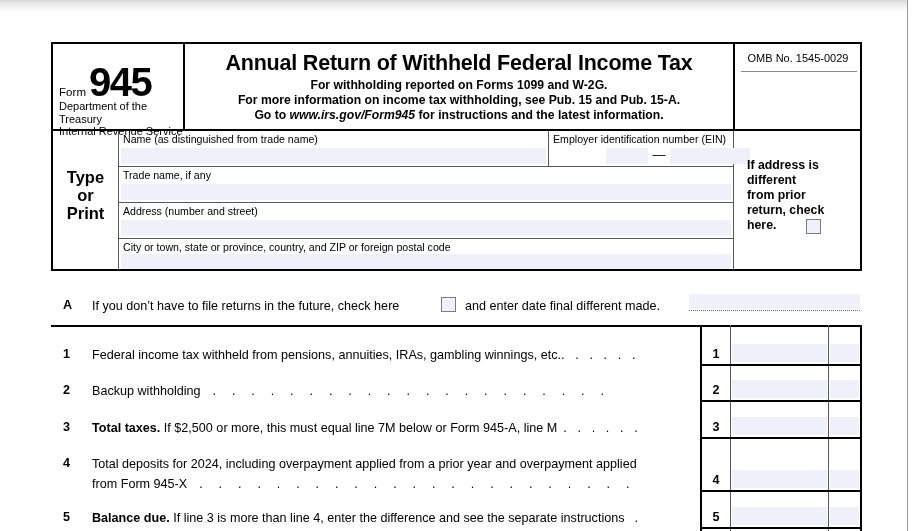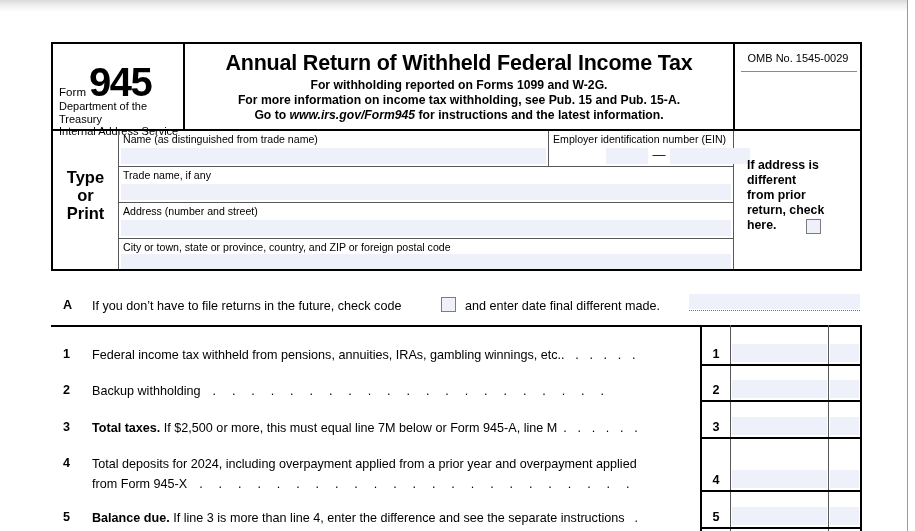--- a/index.html
+++ b/index.html
@@ -207,21 +207,21 @@
     <div class="blk rule-heavy" style="left:0; top:0; width:2px; height:87px;"></div>
 
     <div class="blk rule-heavy" style="left:809px; top:0; width:2px; height:87px;"></div>
 
     <div class="blk" style="left:8px; top:20px; width:120px; height:36px;">
       <span class="lbl-form" style="position:absolute; left:0; top:18px;margin-top:6px;">Form</span>
       <span class="num-945" style="position:absolute; left:30px; top:0;">945</span>
     </div>
     <div class="blk dept" style="left:8px; top:58px; width:124px;">
       <div>Department of the Treasury</div>
-      <div>Internal Address Service</div>
+      <div>Internal Revenue Service</div>
     </div>
 
     <div class="blk title-main" style="left:136px; top:11px; width:544px;">Annual Return of Withheld Federal Income Tax</div>
     <div class="blk title-sub" style="left:136px; top:36px; width:544px;">
       <div>For withholding reported on Forms 1099 and W-2G.</div>
       <div>For more information on income tax withholding, see Pub. 15 and Pub. 15-A.</div>
       <div>
         <span>Go to </span><i>www.irs.gov/Form945</i><span> for instructions and the latest information.</span>
       </div>
     </div>
@@ -268,21 +268,21 @@
     <div class="blk addrnote" style="left:696px; top:116px; width:112px;">
       <div>If address is</div>
       <div>different</div>
       <div>from prior</div>
       <div>return, check</div>
       <div>here.</div>
     </div>
     <input type="checkbox" class="blk cbox" style="left: 755px; top: 177px; width: 15px; height: 15px;">
 
     <div class="blk lineno" style="left:12px; top:256px;">A</div>
-    <div class="blk linetxt" style="left:41px; top:256px;">If you don’t have to file returns in the future, check code</div>
+    <div class="blk linetxt" style="left:41px; top:256px;">If you don’t have to file returns in the future, check here</div>
     <input type="checkbox" class="blk cbox" style="left: 390px; top: 255px; width: 15px; height: 15px;">
     <div class="blk linetxt" style="left:414px; top:256px;">and enter date final different made.</div>
     <input class="blk fill" style="left: 638px; top: 252px; width: 171px; height: 15px;" value="">
     <div class="dotline" style="left:638px; top:268px; width:171px;"></div>
     <div class="blk rule-heavy" style="left:0; top:283px; width:811px; height:2px;"></div>
 
     <div class="blk rule-heavy" style="left:649px; top:283px; width:2px; height:206px;"></div>
     <div class="blk rule-med" style="left:679px; top:283px; width:1px; height:206px;"></div>
     <div class="blk rule-med" style="left:777px; top:283px; width:1px; height:206px;"></div>
     <div class="blk rule-heavy" style="left:809px; top:283px; width:2px; height:206px;"></div>

